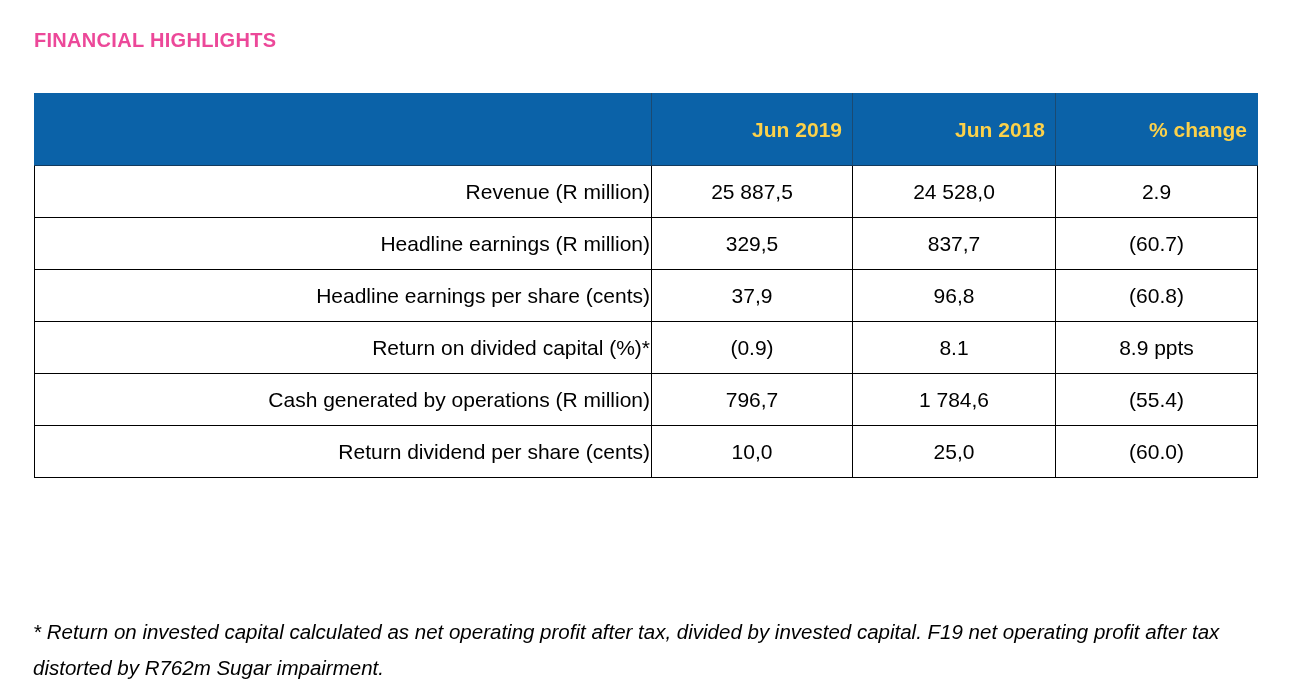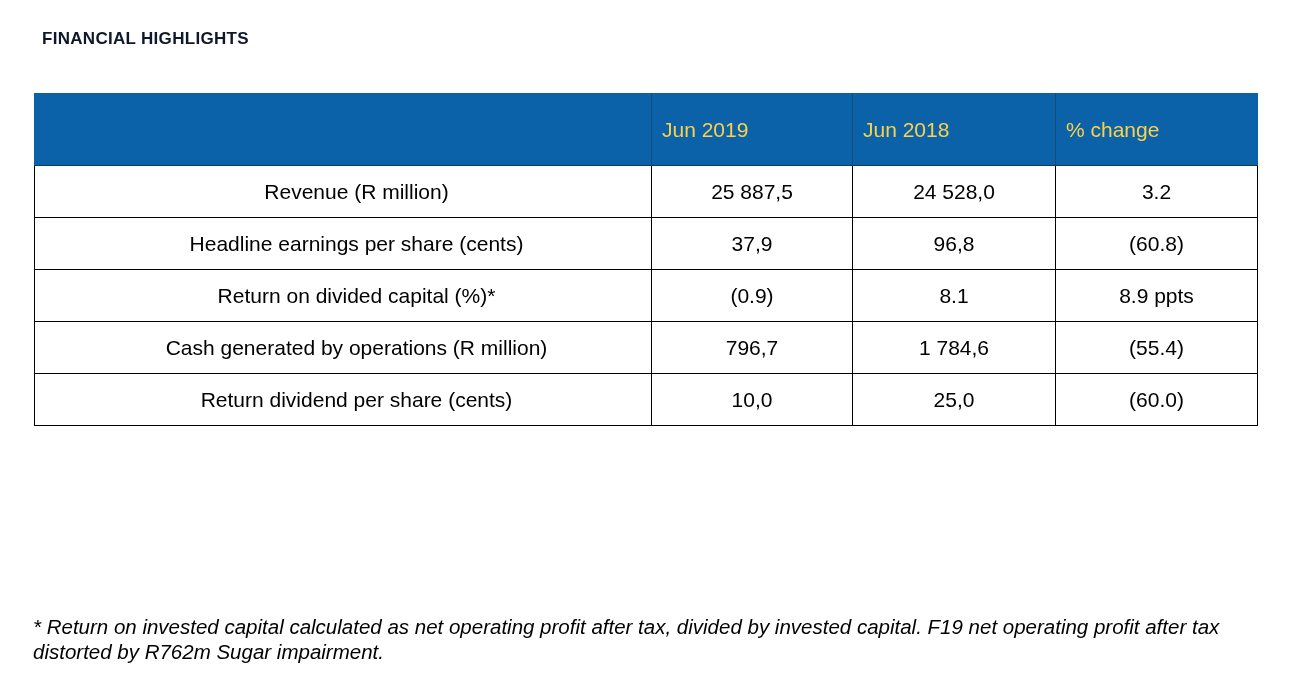--- a/index.html
+++ b/index.html
@@ -16,26 +16,26 @@
     color: #000000;
   }
   .page {
     position: relative;
     width: 1293px;
     height: 693px;
     box-sizing: border-box;
   }
   .page-title {
     position: absolute;
-    left: 42px;
+    left: 34px;
     top: 29px;
-    font-size: 17px;
+    font-size: 20px;
     font-weight: bold;
     letter-spacing: 0.3px;
-    color: #0f172a;
+    color: #ec4899;
     white-space: nowrap;
   }
   .table-wrap {
     position: absolute;
     left: 34px;
     top: 93px;
     width: 1223px;
   }
   table.fin {
     border-collapse: collapse;
@@ -45,25 +45,25 @@
   }
   table.fin col.c-label { width: 617px; }
   table.fin col.c-v1 { width: 201px; }
   table.fin col.c-v2 { width: 203px; }
   table.fin col.c-v3 { width: 202px; }
 
   table.fin thead th {
     background: #0B62A8;
     color: #FCD14A;
     font-size: 21px;
-    font-weight: normal;
+    font-weight: bold;
     height: 72px;
     border: 1px solid #0B62A8;
     border-bottom: 1px solid #123a5e;
-    text-align: left;
+    text-align: right;
     vertical-align: middle;
     padding: 0 10px;
     box-sizing: border-box;
   }
   table.fin thead th.th-label {
     border-left: 1px solid #0B62A8;
     border-right: 1px solid #1b4a72;
   }
   table.fin thead th.th-v {
     border-left: 1px solid #1b4a72;
@@ -75,36 +75,36 @@
 
   table.fin tbody td {
     height: 52px;
     font-size: 21px;
     border: 1px solid #000000;
     vertical-align: middle;
     box-sizing: border-box;
     background: #ffffff;
   }
   table.fin tbody td.cell-label {
-    text-align: center;
+    text-align: right;
     padding-left: 28px;
   }
   table.fin tbody td.cell-val {
     text-align: center;
     padding: 0 8px;
   }
 
   .footnote {
     position: absolute;
     left: 33px;
     top: 614px;
     width: 1225px;
     font-size: 20.5px;
     font-style: italic;
-    line-height: 25px;
+    line-height: 36px;
     color: #000000;
   }
 </style>
 </head>
 <body>
 
 <div class="page">
 
   <div class="page-title">FINANCIAL HIGHLIGHTS</div>
 
@@ -122,21 +122,27 @@
           <th class="th-v">Jun 2019</th>
           <th class="th-v">Jun 2018</th>
           <th class="th-v th-v-last">% change</th>
         </tr>
       </thead>
       <tbody id="fin-body">
           <tr>
             <td class="cell-label">Revenue (R million)</td>
             <td class="cell-val">25 887,5</td>
             <td class="cell-val">24 528,0</td>
-            <td class="cell-val">3.2</td>
+            <td class="cell-val">2.9</td>
+          </tr>
+          <tr>
+            <td class="cell-label">Headline earnings (R million)</td>
+            <td class="cell-val">329,5</td>
+            <td class="cell-val">837,7</td>
+            <td class="cell-val">(60.7)</td>
           </tr>
           <tr>
             <td class="cell-label">Headline earnings per share (cents)</td>
             <td class="cell-val">37,9</td>
             <td class="cell-val">96,8</td>
             <td class="cell-val">(60.8)</td>
           </tr>
           <tr>
             <td class="cell-label">Return on divided capital (%)*</td>
             <td class="cell-val">(0.9)</td>

